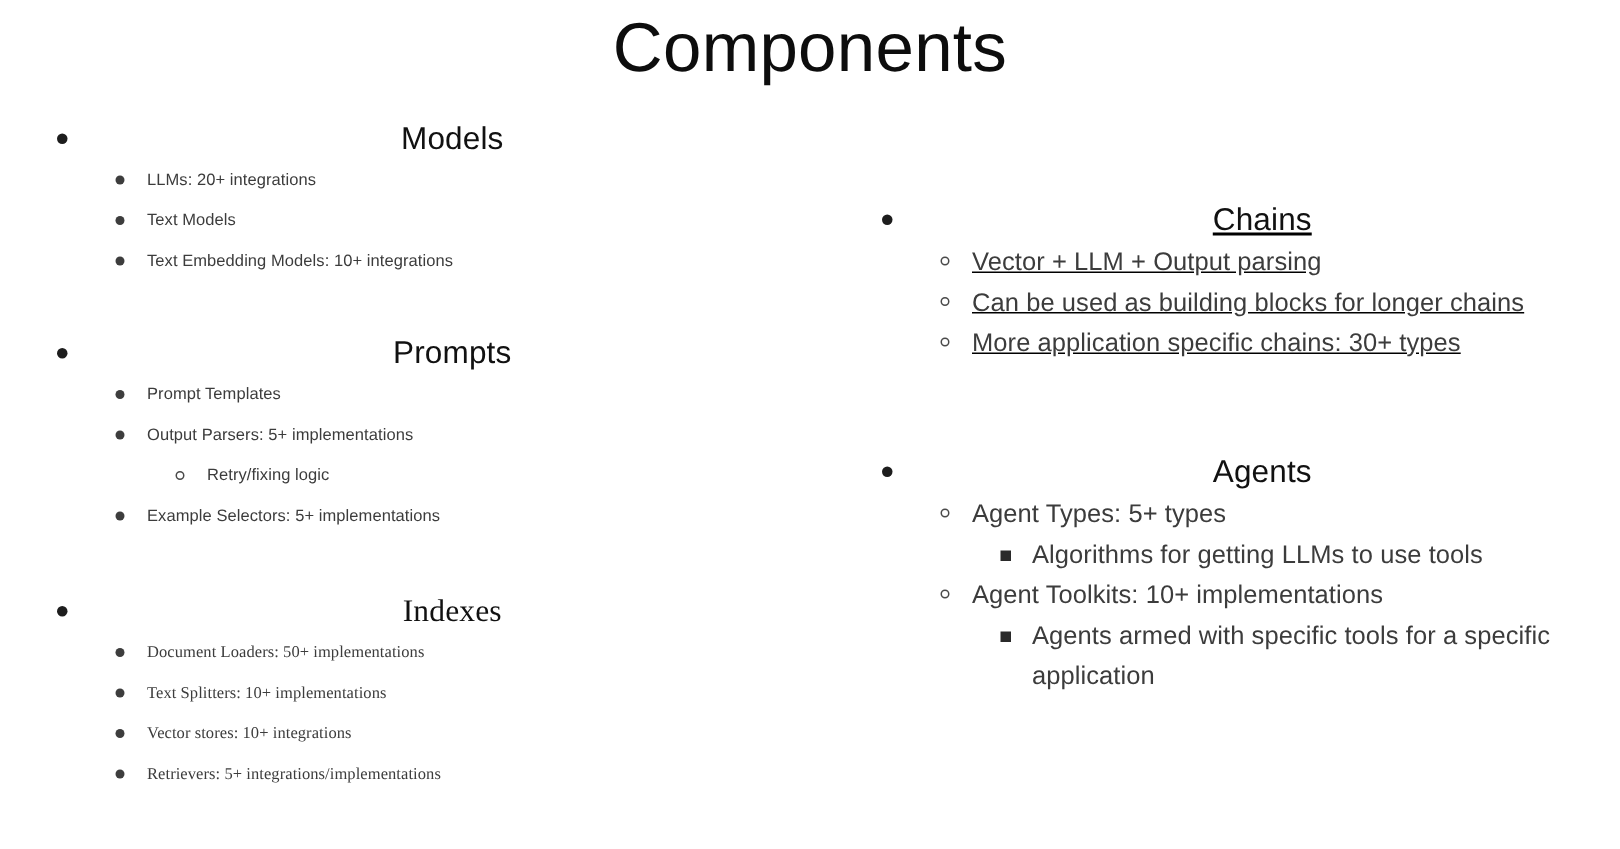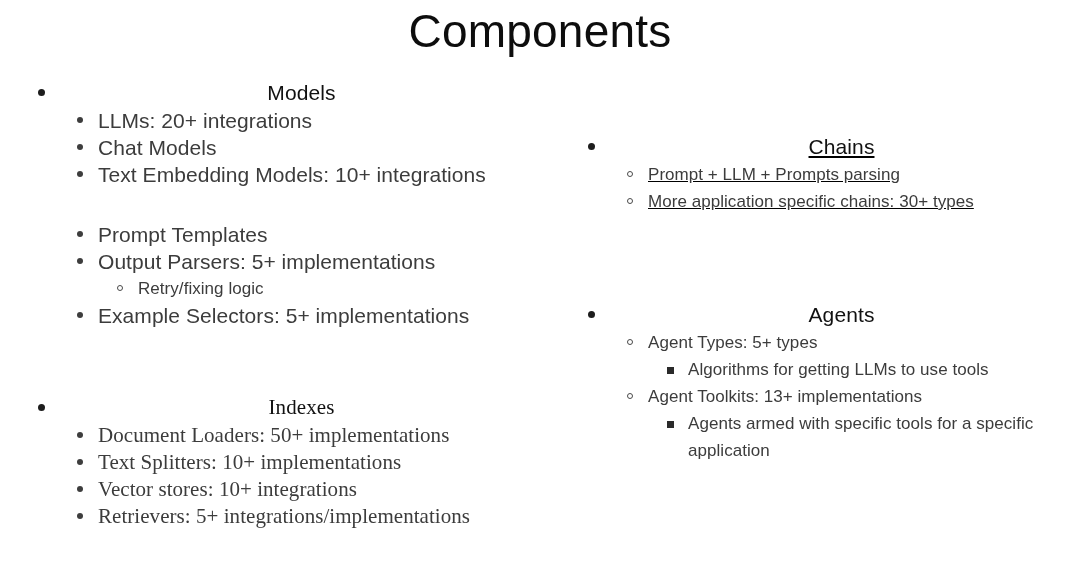--- a/index.html
+++ b/index.html
@@ -78,21 +78,21 @@
   .lvl2 .bullet {
     left: 55px;
     top: 10px;
     width: 6px;
     height: 6px;
     border-radius: 50%;
     background: #3d3d3d;
   }
   .lvl2 .txt {
     margin-left: 76px;
-    font-size: 21px;
+    font-size: 11px;
     line-height: 27px;
     color: #3c3c3c;
     letter-spacing: 0.05px;
   }
 
   
   .lvl2o .bullet {
     left: 55px;
     top: 10px;
     width: 6px;
@@ -116,21 +116,21 @@
     top: 10px;
     width: 6px;
     height: 6px;
     border-radius: 50%;
     background: transparent;
     border: 1.3px solid #4a4a4a;
     box-sizing: border-box;
   }
   .lvl3o .txt {
     margin-left: 116px;
-    font-size: 17px;
+    font-size: 11px;
     line-height: 27px;
     color: #3c3c3c;
     letter-spacing: 0.05px;
   }
 
   
   .lvl3s .bullet {
     left: 95px;
     top: 11px;
     width: 7px;
@@ -156,28 +156,32 @@
       <div class="row lvl1">
         <span class="bullet"></span>
         <span class="txt">Models</span>
       </div>
       <div class="row lvl2">
         <span class="bullet"></span>
         <span class="txt">LLMs: 20+ integrations</span>
       </div>
       <div class="row lvl2">
         <span class="bullet"></span>
-        <span class="txt">Chat Models</span>
+        <span class="txt">Text Models</span>
       </div>
       <div class="row lvl2">
         <span class="bullet"></span>
         <span class="txt">Text Embedding Models: 10+ integrations</span>
       </div>
     </div>
     <div class="group" style="top: 221px;">
+      <div class="row lvl1">
+        <span class="bullet"></span>
+        <span class="txt">Prompts</span>
+      </div>
       <div class="row lvl2">
         <span class="bullet"></span>
         <span class="txt">Prompt Templates</span>
       </div>
       <div class="row lvl2">
         <span class="bullet"></span>
         <span class="txt">Output Parsers: 5+ implementations</span>
       </div>
       <div class="row lvl3o">
         <span class="bullet"></span>
@@ -212,21 +216,25 @@
     </div>
   </div>
 <div class="col col-right">
     <div class="group" style="top: 132px; text-decoration: underline;">
       <div class="row lvl1">
         <span class="bullet"></span>
         <span class="txt">Chains</span>
       </div>
       <div class="row lvl2o">
         <span class="bullet"></span>
-        <span class="txt">Prompt + LLM + Prompts parsing</span>
+        <span class="txt">Vector + LLM + Output parsing</span>
+      </div>
+      <div class="row lvl2o">
+        <span class="bullet"></span>
+        <span class="txt">Can be used as building blocks for longer chains</span>
       </div>
       <div class="row lvl2o">
         <span class="bullet"></span>
         <span class="txt">More application specific chains: 30+ types</span>
       </div>
     </div>
     <div class="group" style="top: 300px;">
       <div class="row lvl1">
         <span class="bullet"></span>
         <span class="txt">Agents</span>
@@ -234,20 +242,20 @@
       <div class="row lvl2o">
         <span class="bullet"></span>
         <span class="txt">Agent Types: 5+ types</span>
       </div>
       <div class="row lvl3s">
         <span class="bullet"></span>
         <span class="txt">Algorithms for getting LLMs to use tools</span>
       </div>
       <div class="row lvl2o">
         <span class="bullet"></span>
-        <span class="txt">Agent Toolkits: 13+ implementations</span>
+        <span class="txt">Agent Toolkits: 10+ implementations</span>
       </div>
       <div class="row lvl3s">
         <span class="bullet"></span>
         <span class="txt">Agents armed with specific tools for a specific application</span>
       </div>
     </div>
   </div>
 
 </body></html>

